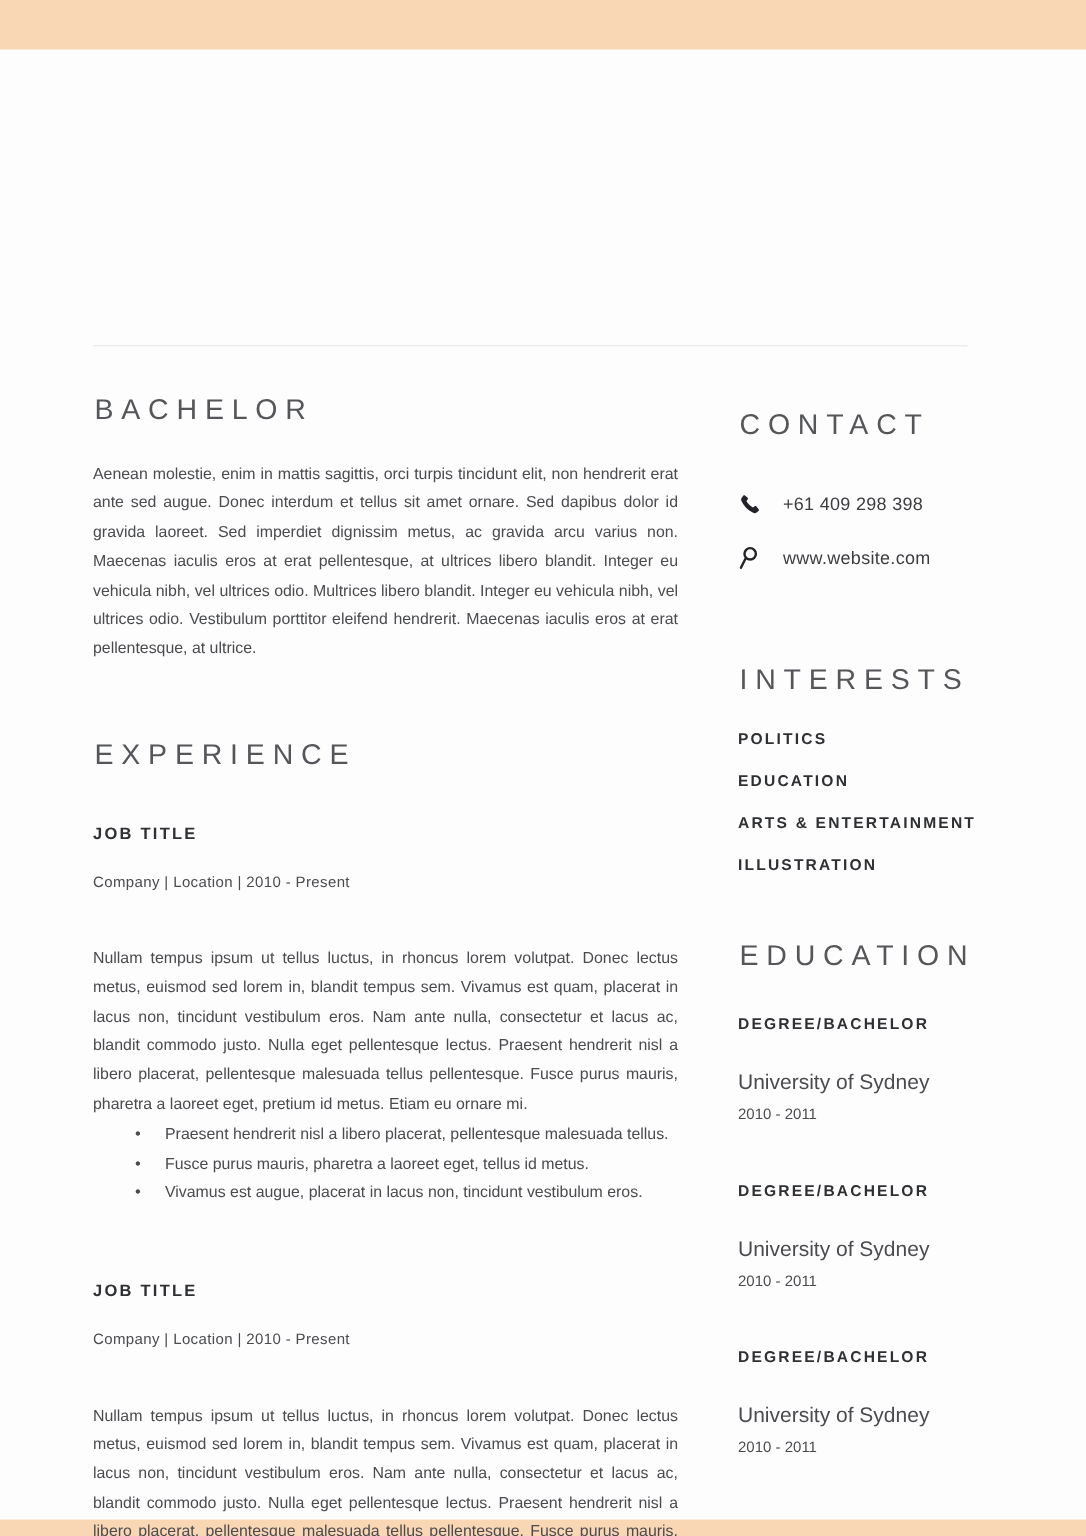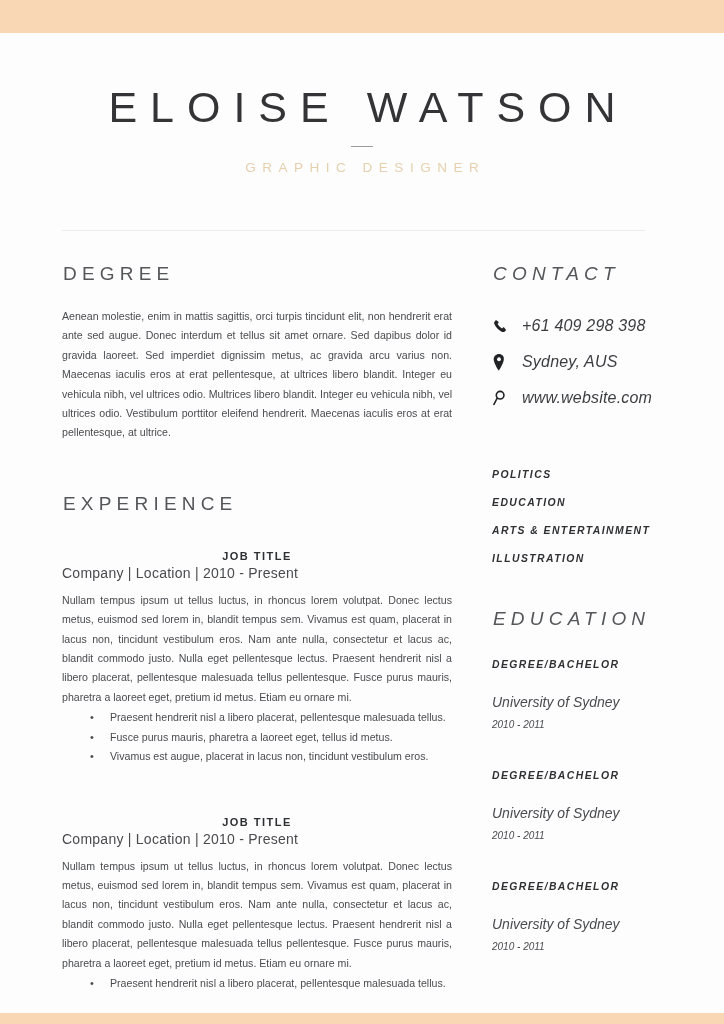--- a/index.html
+++ b/index.html
@@ -87,23 +87,22 @@
   
   .col-left {
     position: absolute;
     left: 62px;
     top: 263px;
     width: 390px;
   }
   .col-right {
     position: absolute;
     left: 492px;
-    top: 263px;
+    top: 273px;
     width: 200px;
-    font-style: italic;
   }
 
   
   .section-title {
     font-size: 19px;
     font-weight: 300;
     letter-spacing: 5.2px;
     color: #55565a;
     text-indent: 1px;
     white-space: nowrap;
@@ -133,31 +132,30 @@
     margin-top: 35px;
   }
   .job + .job {
     margin-top: 49px;
   }
   .job-title {
     font-size: 11px;
     font-weight: 700;
     letter-spacing: 1.5px;
     color: #2f3033;
-    text-align: center;
   }
   .job-meta {
-    margin-top: 3px;
-    font-size: 14px;
+    margin-top: 21px;
+    font-size: 10px;
     font-weight: 400;
     letter-spacing: .25px;
     color: #4a4b4f;
   }
   .job-body {
-    margin-top: 10px;
+    margin-top: 36px;
   }
   .job-bullets {
     margin: 1px 0 0 0;
     padding: 0;
     list-style: none;
   }
   .job-bullets li {
     position: relative;
     padding-left: 48px;
     font-size: 10.6px;
@@ -188,21 +186,21 @@
     flex: 0 0 30px;
     display: flex;
     align-items: center;
     justify-content: flex-start;
     color: #222326;
   }
   .contact-icon svg {
     display: block;
   }
   .contact-text {
-    font-size: 16px;
+    font-size: 12px;
     color: #3c3d41;
     letter-spacing: .2px;
   }
 
   
   .interests-block {
     margin-top: 56px;
   }
   .interests-list {
     margin-top: 23px;
@@ -244,32 +242,27 @@
   }
 </style>
 </head>
 <body>
 
 <div class="page">
 
   <div class="bar-top"></div>
   <div class="bar-bottom"></div>
 
-  <div class="header">
-    <div class="name">ELOISE WATSON</div>
-    <div class="name-rule"></div>
-    <div class="role">GRAPHIC DESIGNER</div>
-  </div>
 
   <div class="header-divider"></div>
 
   <div class="col-left">
 
     <div>
-      <div class="section-title">DEGREE</div>
+      <div class="section-title">BACHELOR</div>
       <div class="body-text profile-body">Aenean molestie, enim in mattis sagittis, orci turpis tincidunt elit, non hendrerit erat ante sed augue. Donec interdum et tellus sit amet ornare. Sed dapibus dolor id gravida laoreet. Sed imperdiet dignissim metus, ac gravida arcu varius non. Maecenas iaculis eros at erat pellentesque, at ultrices libero blandit. Integer eu vehicula nibh, vel ultrices odio. Multrices libero blandit. Integer eu vehicula nibh, vel ultrices odio. Vestibulum porttitor eleifend hendrerit. Maecenas iaculis eros at erat pellentesque, at ultrice.</div>
     </div>
 
     <div>
       <div class="section-title experience-title">EXPERIENCE</div>
 
       <div class="job">
         <div class="job-title">JOB TITLE</div>
         <div class="job-meta">Company  |  Location  |  2010 - Present</div>
         <div class="body-text job-body">Nullam tempus ipsum ut tellus luctus, in rhoncus lorem volutpat. Donec lectus metus, euismod sed lorem in, blandit tempus sem. Vivamus est quam, placerat in lacus non, tincidunt vestibulum eros. Nam ante nulla, consectetur et lacus ac, blandit commodo justo. Nulla eget pellentesque lectus. Praesent hendrerit nisl a libero placerat, pellentesque malesuada tellus pellentesque. Fusce purus mauris, pharetra a laoreet eget, pretium id metus. Etiam eu ornare mi.</div>
@@ -303,44 +296,36 @@
         <div class="contact-row">
           <span class="contact-icon">
             <svg width="15" height="15" viewBox="0 0 24 24" fill="currentColor">
               <path d="M7.6 2.3c-.6-.5-1.5-.4-2 .2L4 4.4c-.8 1-.9 2.4-.3 3.7 1.2 2.6 3 5.1 5.2 7.3 2.2 2.2 4.7 4 7.3 5.2 1.3.6 2.7.5 3.7-.3l1.9-1.6c.6-.5.7-1.4.2-2l-2.3-2.8c-.5-.6-1.4-.7-2-.2l-1.7 1.3c-1.5-.8-2.8-1.8-4-3-1.2-1.2-2.2-2.5-3-4l1.3-1.7c.5-.6.4-1.5-.2-2L7.6 2.3z"></path>
             </svg>
           </span>
           <span class="contact-text">+61 409 298 398</span>
         </div>
 
 
-        <div class="contact-row">
-          <span class="contact-icon">
-            <svg width="14" height="17" viewBox="0 0 24 30" fill="currentColor">
-              <path d="M12 0C6.8 0 2.6 4.2 2.6 9.4c0 6.9 8 18.9 8.4 19.4.3.4.8.4 1.1 0 .3-.5 8.4-12.5 8.4-19.4C21.4 4.2 17.2 0 12 0z"></path>
-              <circle cx="12" cy="9.3" r="3.4" fill="#fdfdfd"></circle>
-            </svg>
-          </span>
-          <span class="contact-text">Sydney, AUS</span>
-        </div>
 
         <div class="contact-row">
           <span class="contact-icon">
             <svg width="15" height="16" viewBox="0 0 24 26" fill="none" stroke="currentColor" stroke-width="2.6">
               <circle cx="13" cy="8.5" r="6.2" fill="none"></circle>
               <line x1="8.3" y1="13" x2="3" y2="23.5" stroke-linecap="round"></line>
             </svg>
           </span>
           <span class="contact-text">www.website.com</span>
         </div>
 
       </div>
     </div>
 
     <div class="interests-block">
+      <div class="section-title">INTERESTS</div>
       <div class="interests-list">
         <div class="interest-item">POLITICS</div>
         <div class="interest-item">EDUCATION</div>
         <div class="interest-item">ARTS &amp; ENTERTAINMENT</div>
         <div class="interest-item">ILLUSTRATION</div>
       </div>
     </div>
 
     <div class="education-block">
       <div class="section-title">EDUCATION</div>

